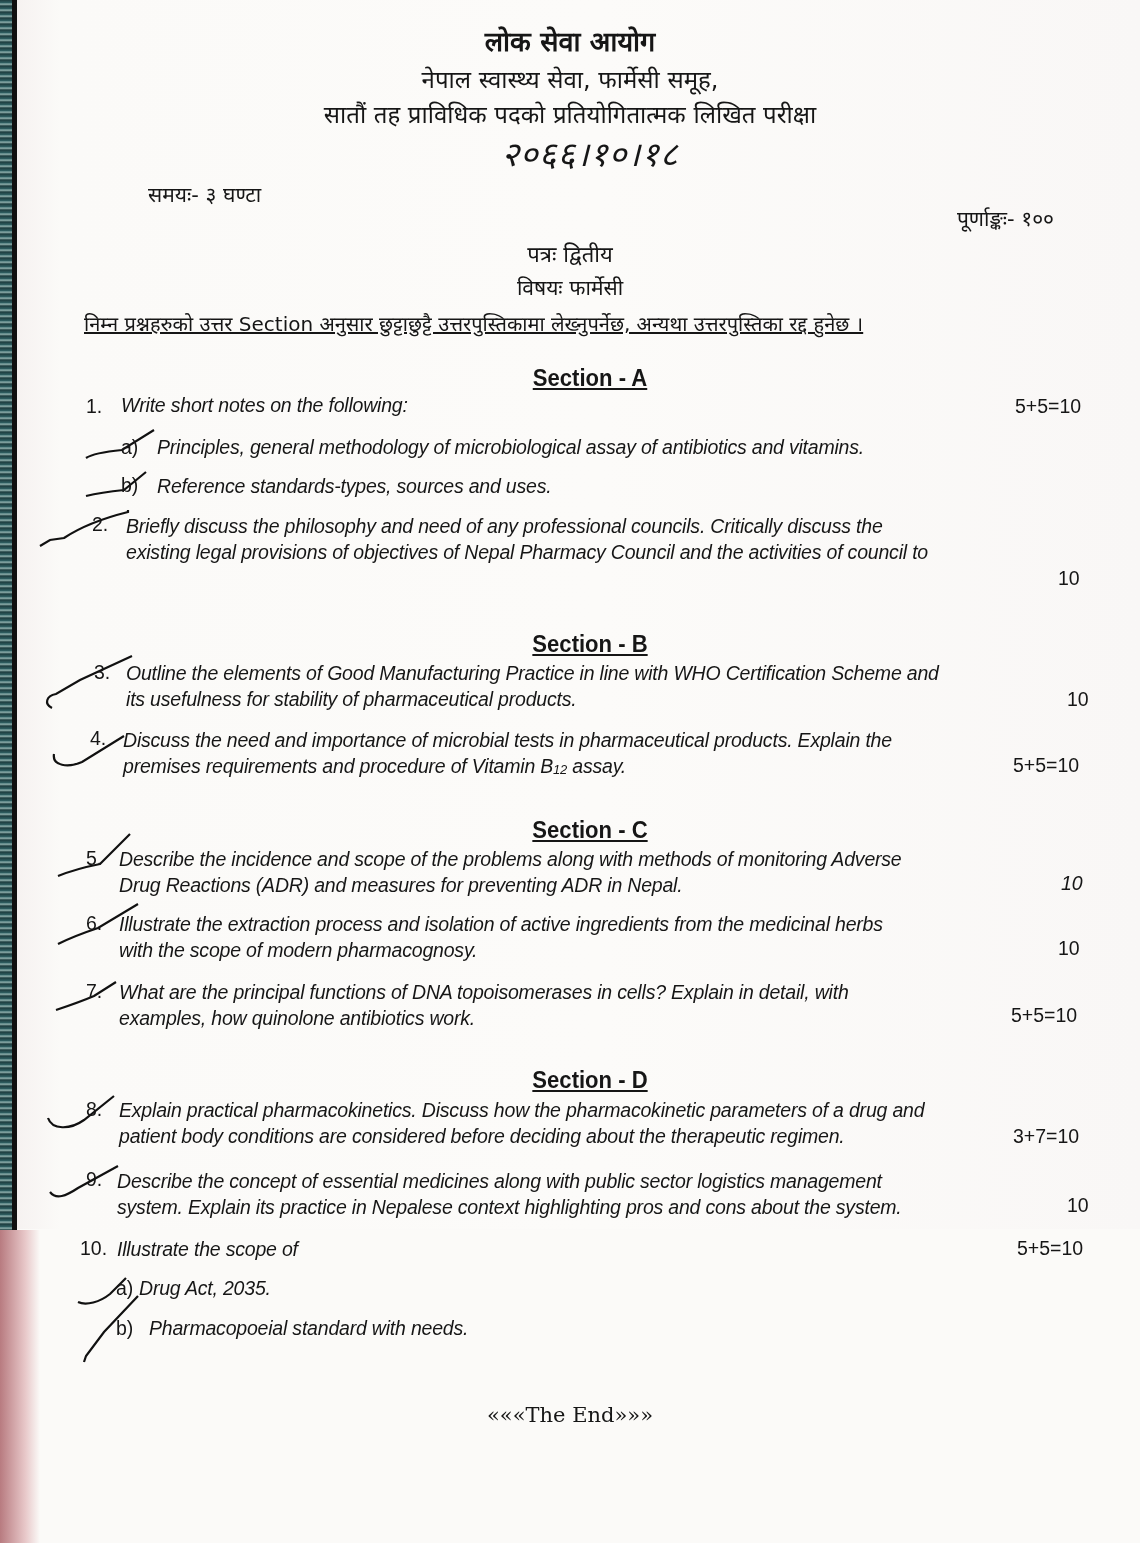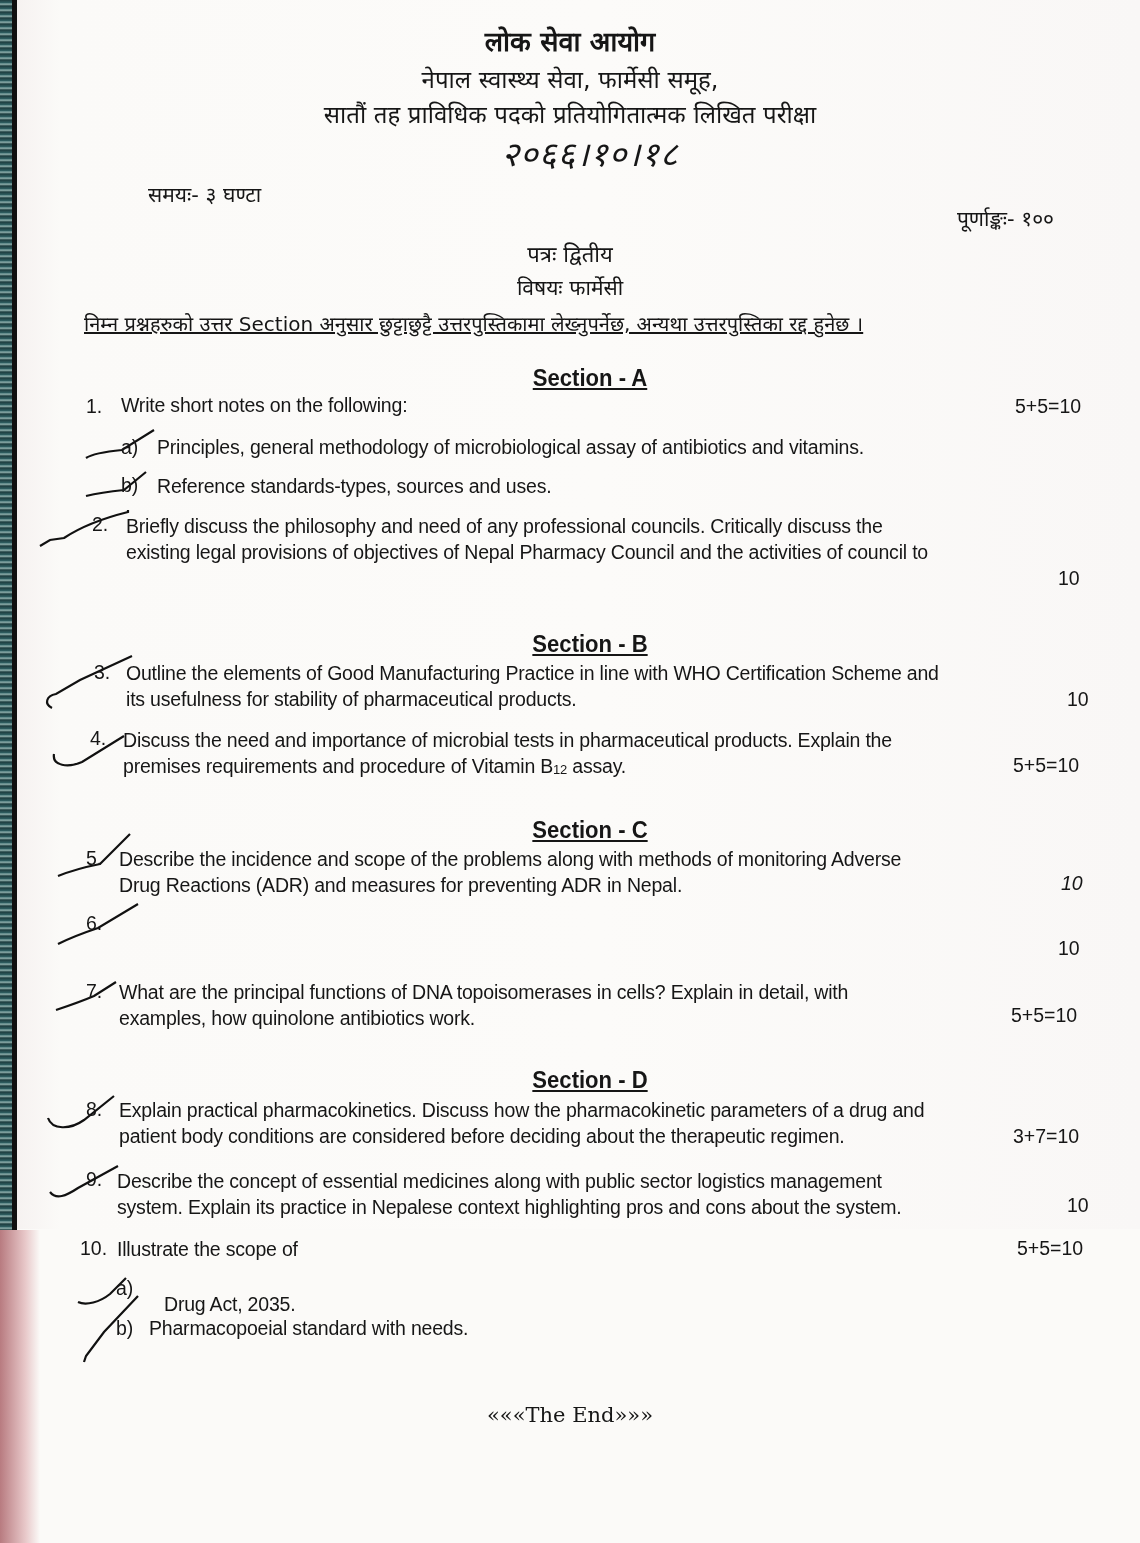--- a/index.html
+++ b/index.html
@@ -42,21 +42,21 @@
   .section-title {
     position: absolute; left: 0; width: 1180px; text-align: center;
     font-family: "Liberation Sans Narrow", "Liberation Sans", sans-serif;
     font-weight: bold; font-size: 24px; text-decoration: underline;
     transform: scaleX(0.92);
   }
   .q {
     position: absolute; font-family: "Liberation Sans", sans-serif;
     font-size: 19.5px; line-height: 26px; letter-spacing: -0.2px;
   }
-  .q .line { white-space: nowrap; }
+  .q .line { white-space: nowrap; font-style: italic; }
   .num { position: absolute; font-size: 19.5px; }
   .mark { position: absolute; font-size: 19.5px; white-space: nowrap; }
   .tick { position: absolute; }
   .tick svg { overflow: visible; }
   .end { position: absolute; left: 0; width: 1140px; text-align: center; top: 1403px; font-family: "DejaVu Serif", serif; font-size: 21px; }
   sub.small { font-size: 13px; vertical-align: -1px; }
 </style>
 </head>
 <body>
 
@@ -156,20 +156,24 @@
     <div class="line">Drug Reactions (ADR) and measures for preventing ADR in Nepal.</div>
   </div>
   <div class="mark" style="left:1061px; top:872px; font-style: italic;">10</div>
 
   <div class="tick" style="left:54px; top:898px;">
     <svg width="110" height="50">
         <path d="M4 46 C16 40,26 36,44 30 L84 6" stroke="#111" stroke-width="2.2" fill="none"></path>
       </svg>
   </div>
   <div class="num" style="left:86px; top:912px;">6.</div>
+  <div class="q" style="left:119px; top:911px;">
+    <div class="line">Illustrate the extraction process and isolation of active ingredients from the medicinal herbs</div>
+    <div class="line">with the scope of modern pharmacognosy.</div>
+  </div>
   <div class="mark" style="left:1058px; top:937px;">10</div>
 
   <div class="tick" style="left:52px; top:978px;">
     <svg width="90" height="40">
         <path d="M4 32 C16 28,28 24,42 18 L64 4" stroke="#111" stroke-width="2.2" fill="none"></path>
       </svg>
   </div>
   <div class="num" style="left:86px; top:980px;">7.</div>
   <div class="q" style="left:119px; top:979px;">
     <div class="line">What are the principal functions of DNA topoisomerases in cells? Explain in detail, with</div>
@@ -208,21 +212,21 @@
     <div class="line">Illustrate the scope of</div>
   </div>
   <div class="mark" style="left:1017px; top:1237px;">5+5=10</div>
 
   <div class="tick" style="left:74px; top:1272px;">
     <svg width="80" height="40">
         <path d="M4 30 C12 34,26 30,36 22 L52 6" stroke="#111" stroke-width="2.2" fill="none"></path>
       </svg>
   </div>
   <div class="num" style="left:116px; top:1277px;">a)</div>
-  <div class="q" style="left:164px; top:1275px;margin-top:16px;">
+  <div class="q" style="left:139px; top:1275px;">
     <div class="line">Drug Act, 2035.</div>
   </div>
 
   <div class="tick" style="left:74px; top:1292px;">
     <svg width="80" height="80">
         <path d="M10 70 L12 64 L30 40 L64 4" stroke="#111" stroke-width="2.2" fill="none"></path>
       </svg>
   </div>
   <div class="num" style="left:116px; top:1317px;">b)</div>
   <div class="q" style="left:149px; top:1315px;">

